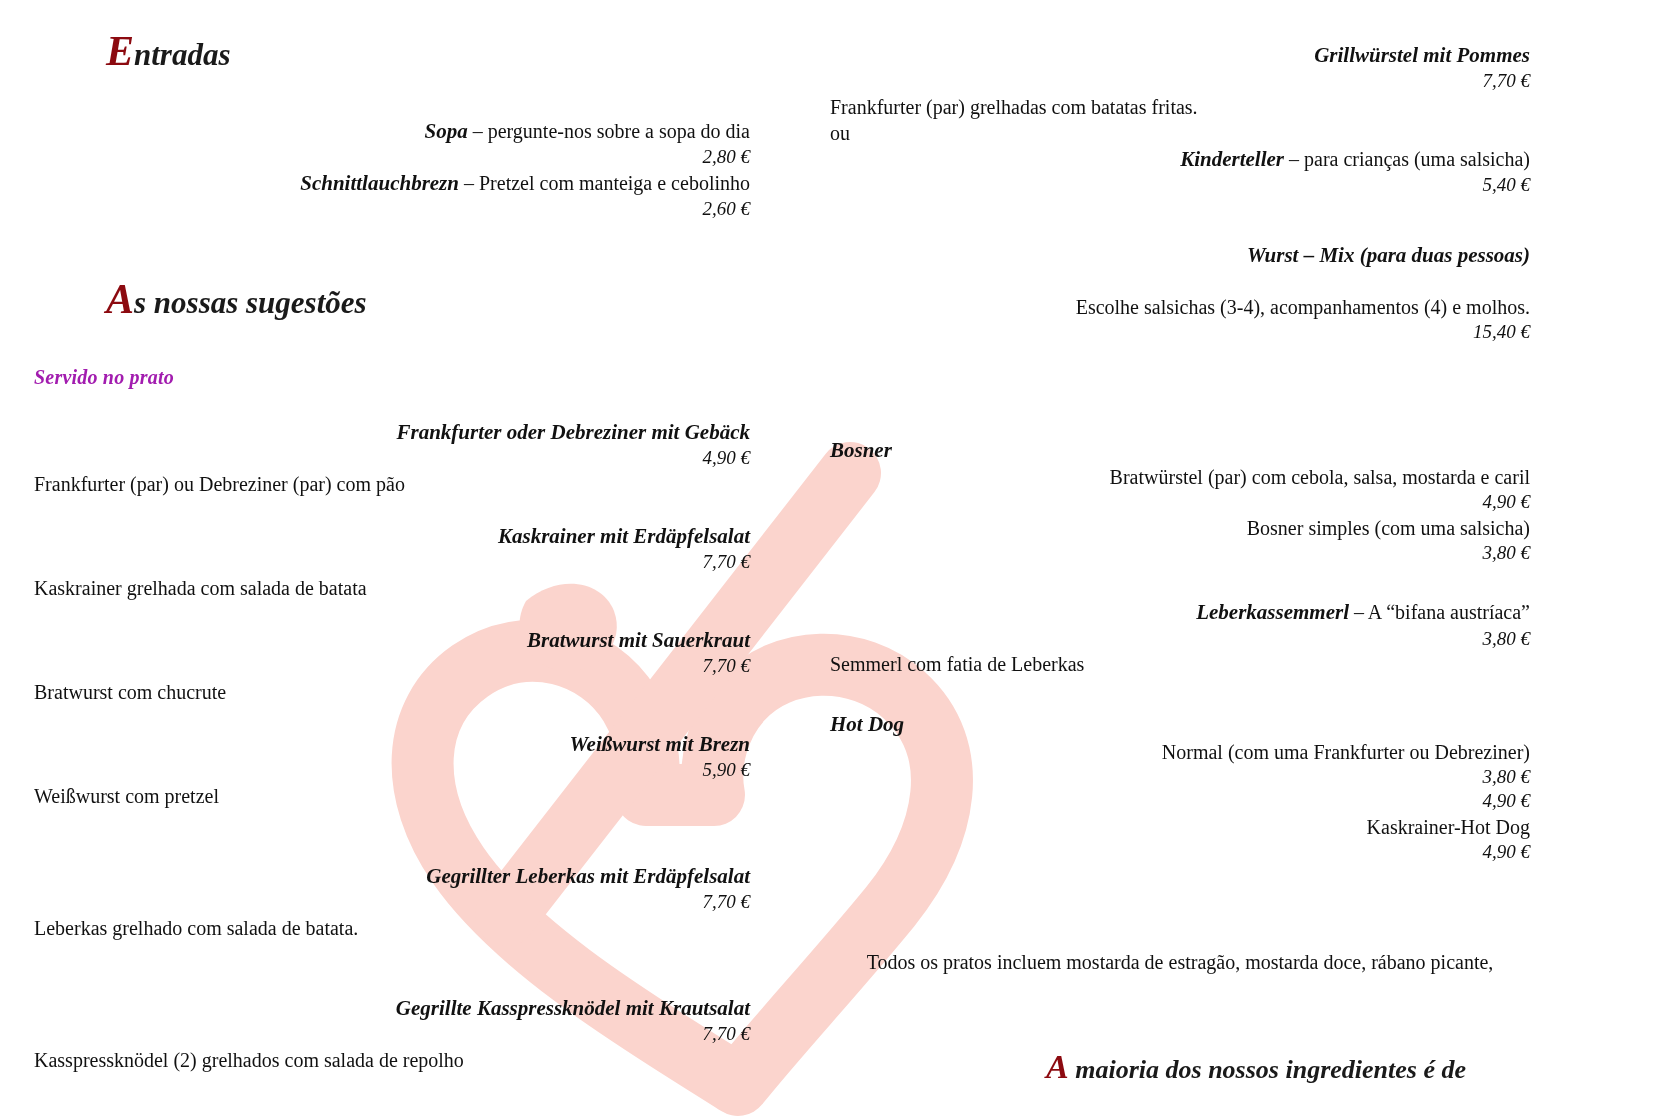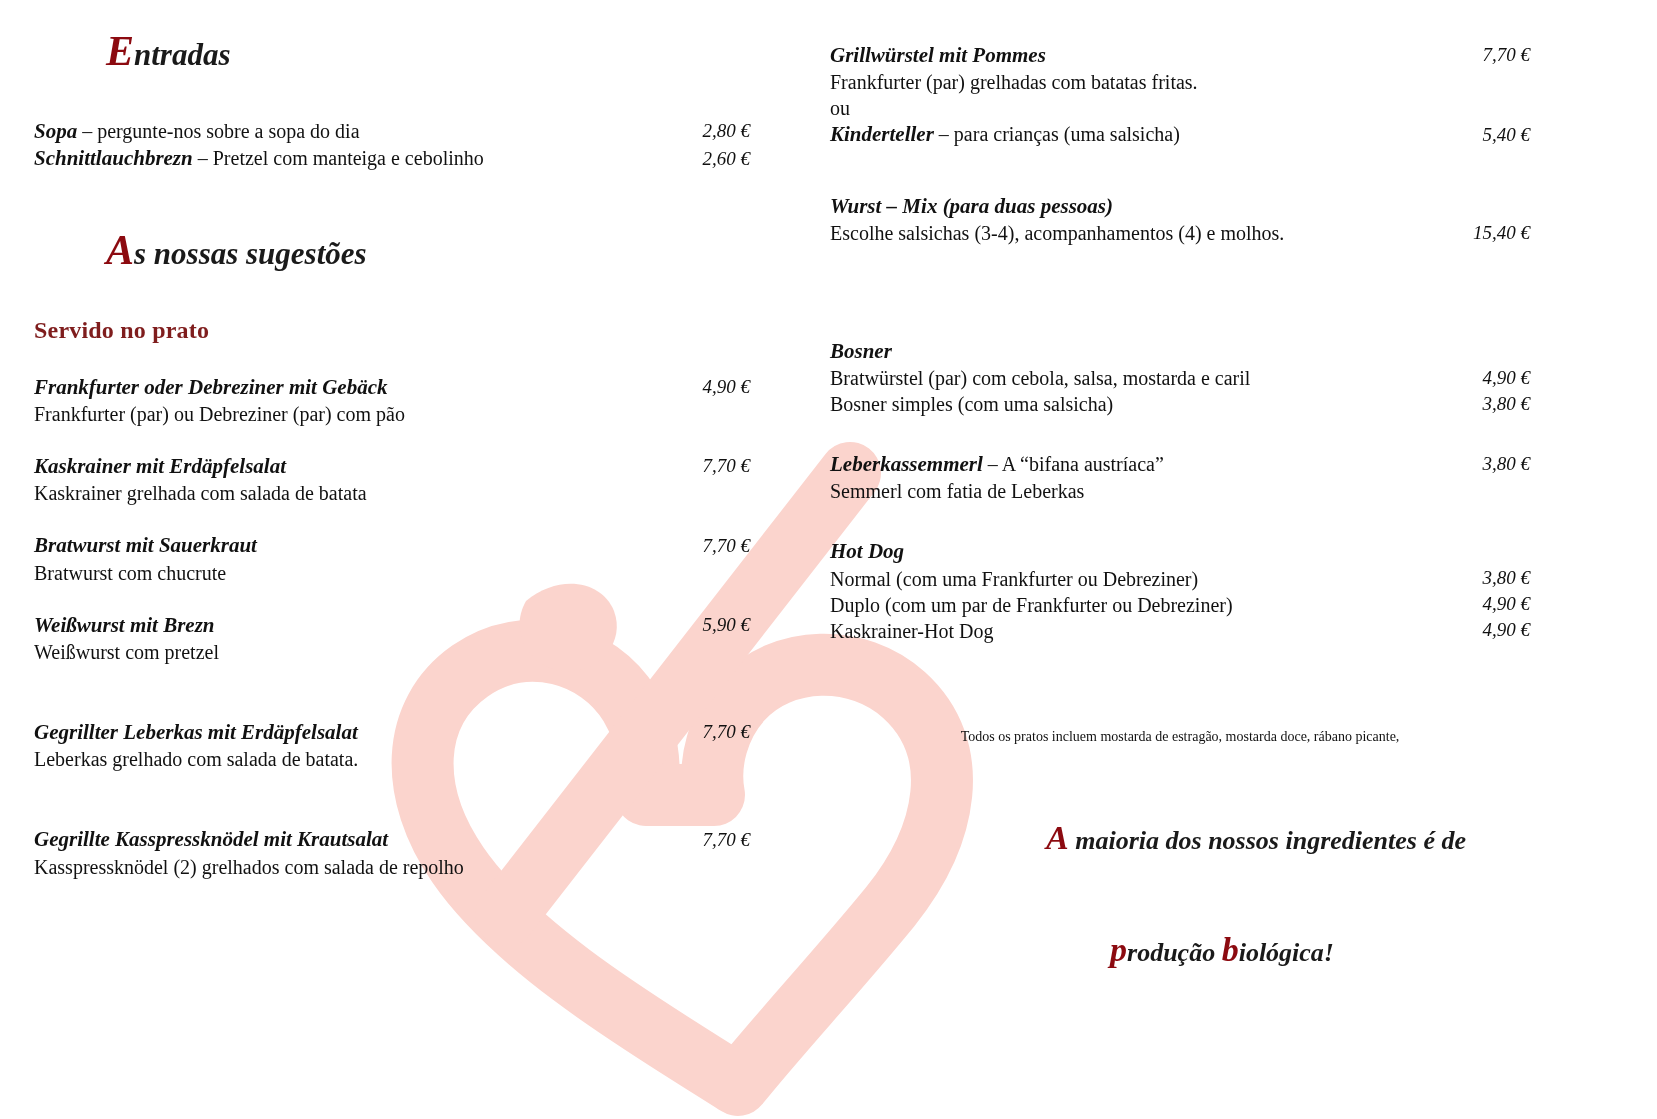--- a/index.html
+++ b/index.html
@@ -52,31 +52,33 @@
     line-height: 1.1;
     color: #1a1a1a;
     white-space: nowrap;
   }
   .display-heading .cap {
     color: #8C0A10;
     font-size: 42px;
     line-height: 0;
   }
   .sub-heading {
-    font-weight: bold;
-    font-size: 24px;
-    color: #7f1d1d;
+    font-style: italic;
+    font-weight: bold;
+    font-size: 20px;
+    color: #a21caf;
     letter-spacing: 0.2px;
   }
 
   
   .row {
     display: flex;
-    align-items: center;
+    align-items: flex-end;
     width: 100%;
+    flex-direction: column;
   }
   .row .txt { flex: 1 1 auto; min-width: 0; }
   .row .price {
     flex: 0 0 auto;
     font-style: italic;
     font-size: 19px;
     white-space: nowrap;
     text-align: right;
     padding-left: 14px;
   }
@@ -100,21 +102,21 @@
   .inline-desc {
     font-size: 20px;
   }
   .lead-line { line-height: 1.30; }
   .desc-line { line-height: 1.30; }
   .gap-md { height: 26px; }
 
   
   .note {
     text-align: center;
-    font-size: 14px;
+    font-size: 20px;
     line-height: 1.35;
     padding: 0 22px;
   }
 
   
   .tagline {
     font-style: italic;
     font-weight: bold;
     font-size: 26px;
     line-height: 1.0;
@@ -285,21 +287,20 @@
     <div class="desc desc-line">Semmerl com fatia de Leberkas</div>
 
     <div style="height:34px"></div>
 
     <div class="name lead-line">Hot Dog</div>
     <div class="row desc-line">
       <div class="txt desc">Normal (com uma Frankfurter ou Debreziner)</div>
       <div class="price">3,80 €</div>
     </div>
     <div class="row desc-line">
-      <div class="txt desc">Duplo (com um par de Frankfurter ou Debreziner)</div>
       <div class="price">4,90 €</div>
     </div>
     <div class="row desc-line">
       <div class="txt desc">Kaskrainer-Hot Dog</div>
       <div class="price">4,90 €</div>
     </div>
 
     <div style="height:84px"></div>
 
     <div class="note">

